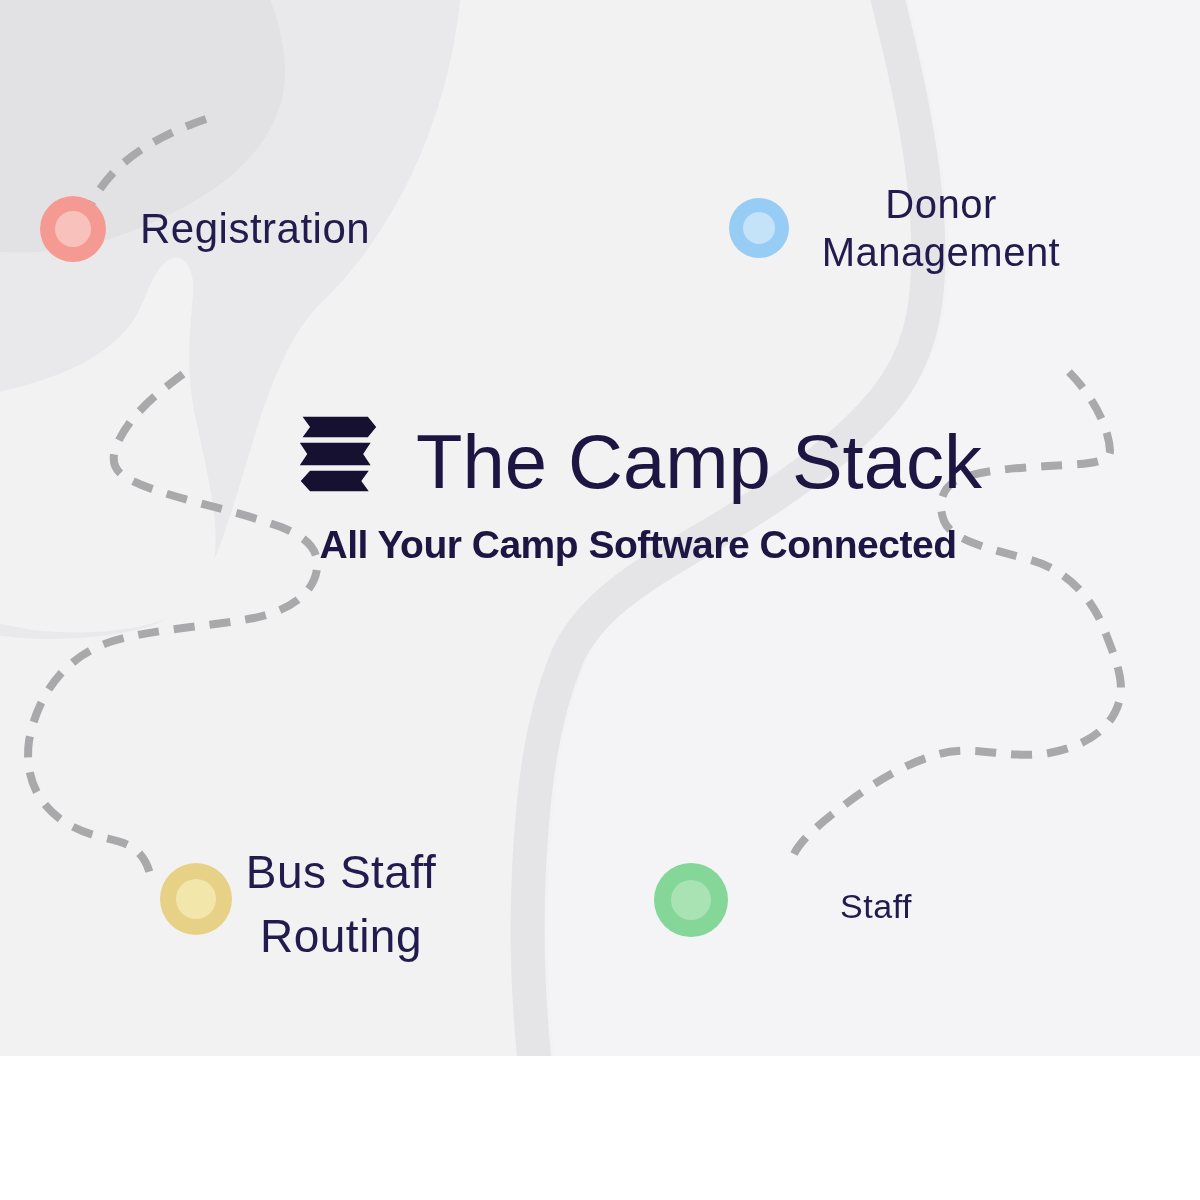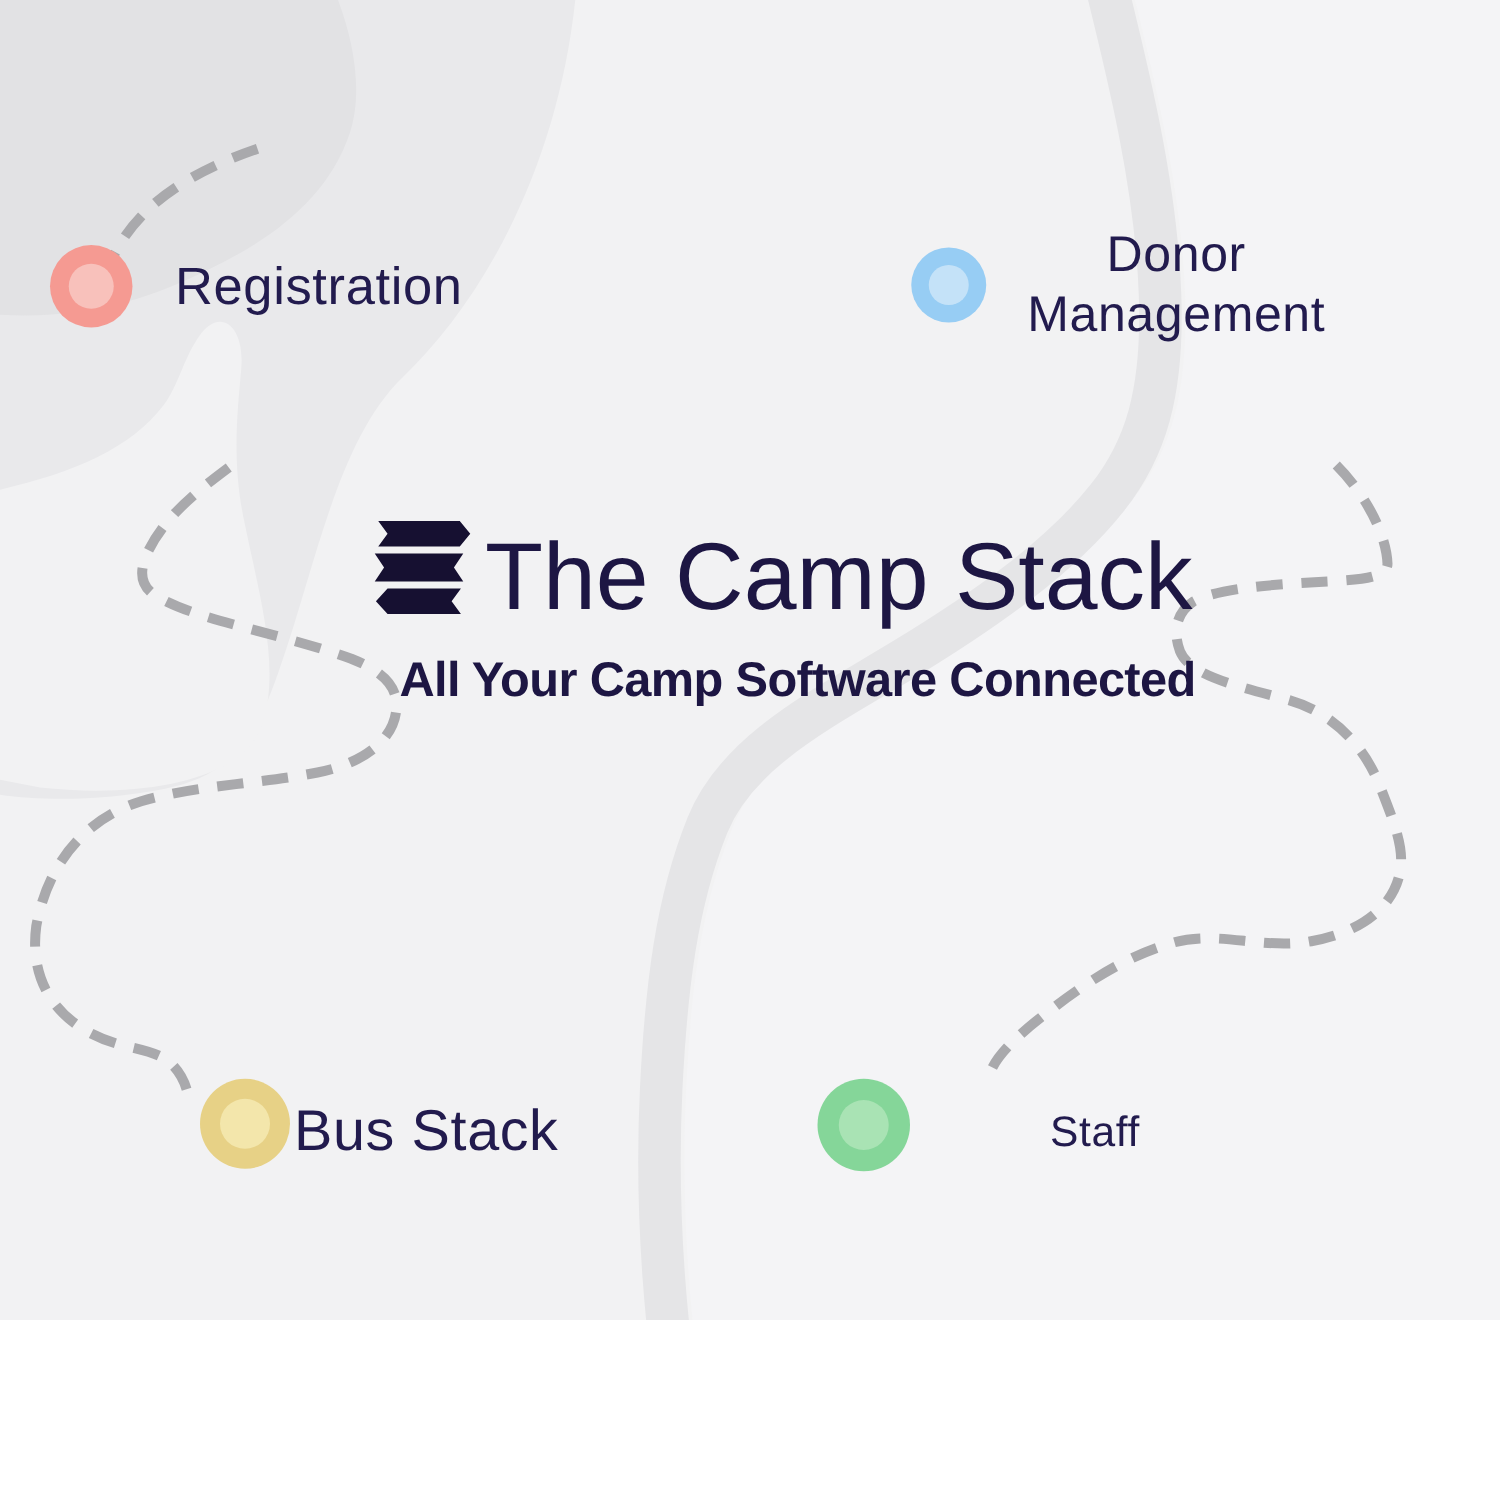--- a/index.html
+++ b/index.html
@@ -16,21 +16,21 @@
     transform:translate(-50%,-50%);
     text-align:center;
     font-weight:normal;
     white-space:nowrap;
     letter-spacing:0.5px;
   }
   .feature-label.left-align{transform:translate(0,-50%);text-align:left;}
   .label-line{display:block;}
   .logo-icon{position:absolute;left:297px;top:414px;width:82px;height:80px;}
   .brand-title{
-    position:absolute;left:388px;top:418px;
+    position:absolute;left:416px;top:418px;
     font-size:76px;letter-spacing:0px;white-space:nowrap;
   }
   .brand-tagline{
     position:absolute;left:638px;top:545px;
     transform:translate(-50%,-50%);
     font-size:39px;font-weight:bold;letter-spacing:-0.5px;white-space:nowrap;
   }
   .f0-label{left:140px;top:229px;font-size:42px;}
   .f1-label{left:941px;top:228px;font-size:40px;line-height:48px;}
   .f2-label{left:341px;top:904px;font-size:46px;line-height:64px;}
@@ -85,21 +85,22 @@
     <polygon points="14,60 77,60 69,71 77,82 14,82 4,71" fill="#161031"></polygon>
   </svg>
   <div class="brand-title" style="color: rgb(29, 22, 67);">The Camp Stack</div>
   <div class="brand-tagline" style="color: rgb(29, 22, 67);">All Your Camp Software Connected</div>
 
   <svg class="feature-dot" style="left:196px;top:899px;" width="76" height="76" viewBox="0 0 76 76">
     <circle cx="38" cy="38" r="36" fill="#e7d186"></circle>
     <circle cx="38" cy="38" r="20" fill="#f3e6ab"></circle>
   </svg>
   <div class="feature-label f2-label" style="color: rgb(34, 27, 78);">
-    <span class="label-line">Bus Stack</span>
+    <span class="label-line">Bus Staff</span>
+    <span class="label-line">Routing</span>
   </div>
 
   <svg class="feature-dot" style="left:691px;top:900px;" width="78" height="78" viewBox="0 0 78 78">
     <circle cx="39" cy="39" r="37" fill="#85d699"></circle>
     <circle cx="39" cy="39" r="20" fill="#a9e3b4"></circle>
   </svg>
   <div class="feature-label f3-label" style="color: rgb(34, 27, 78);">
     <span class="label-line">Staff</span>
   </div>
 

